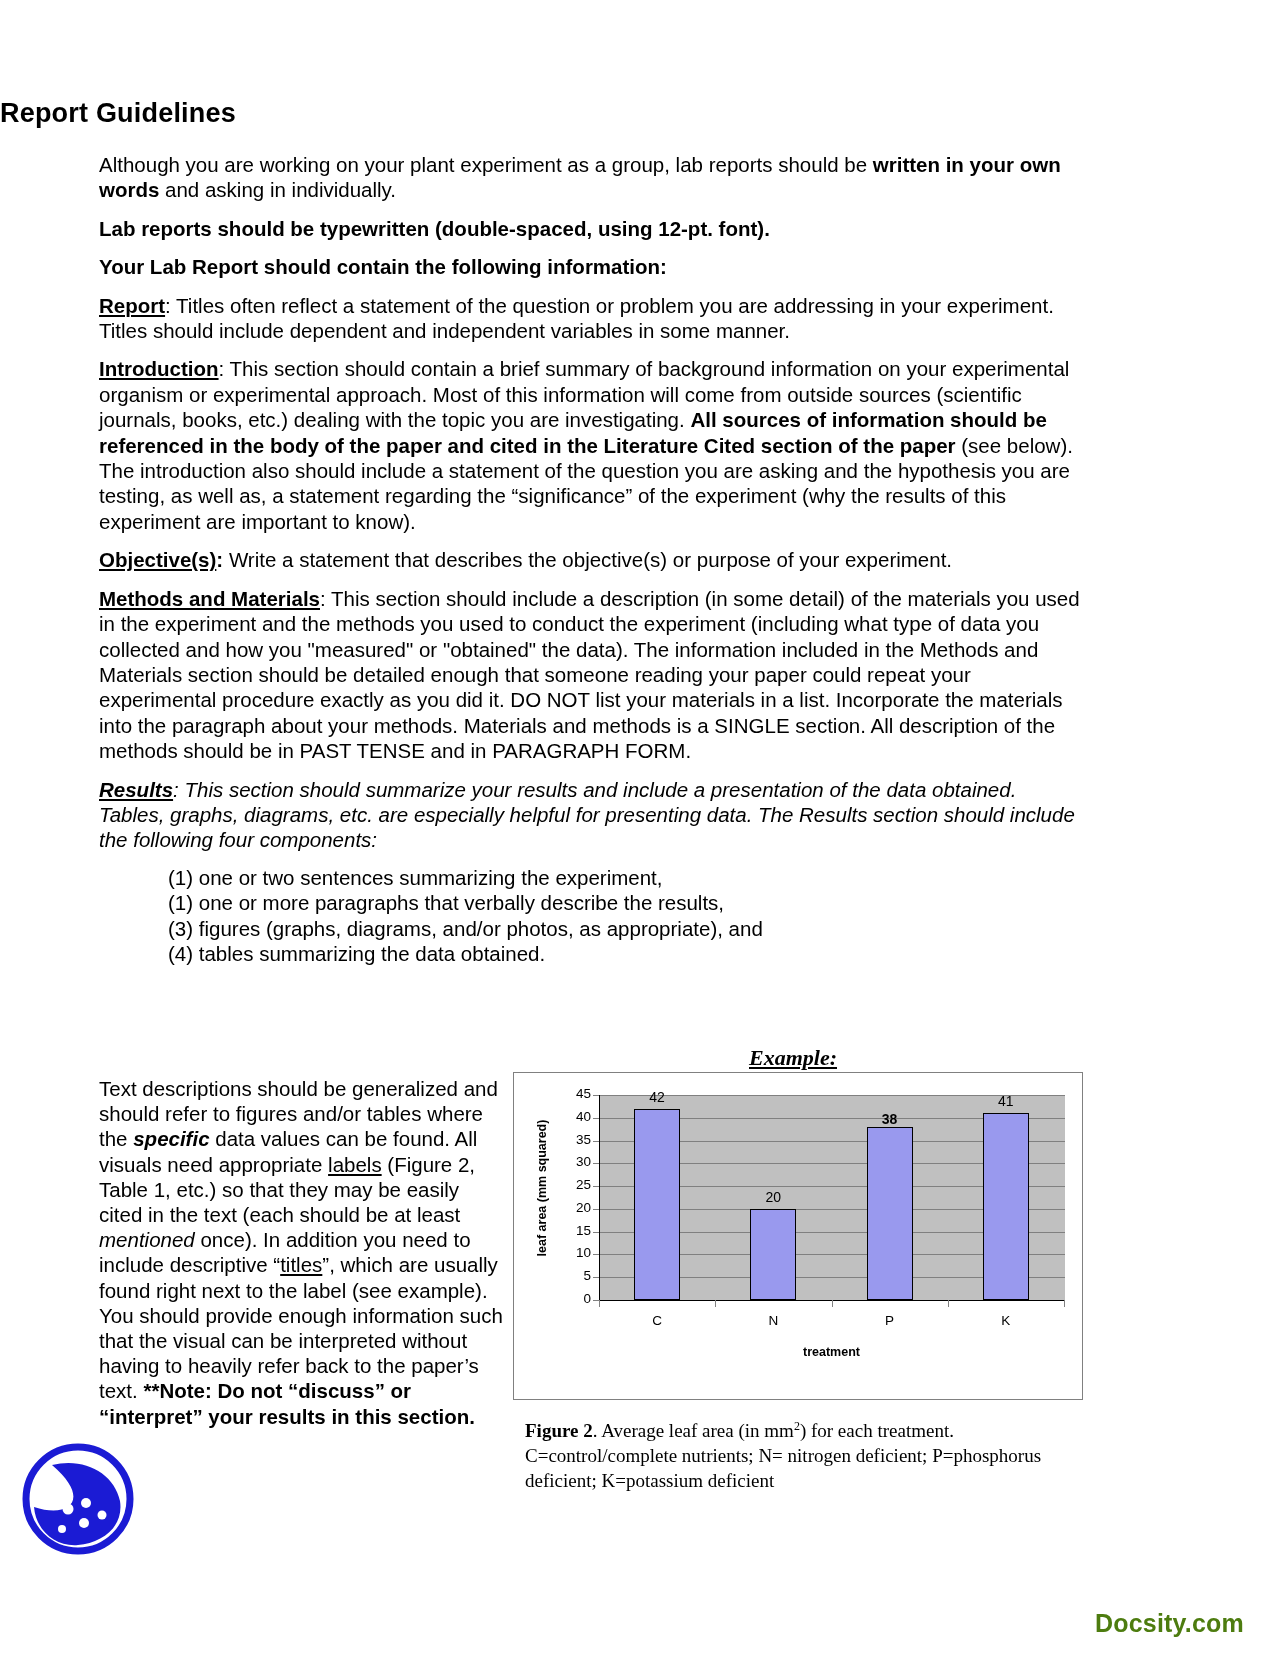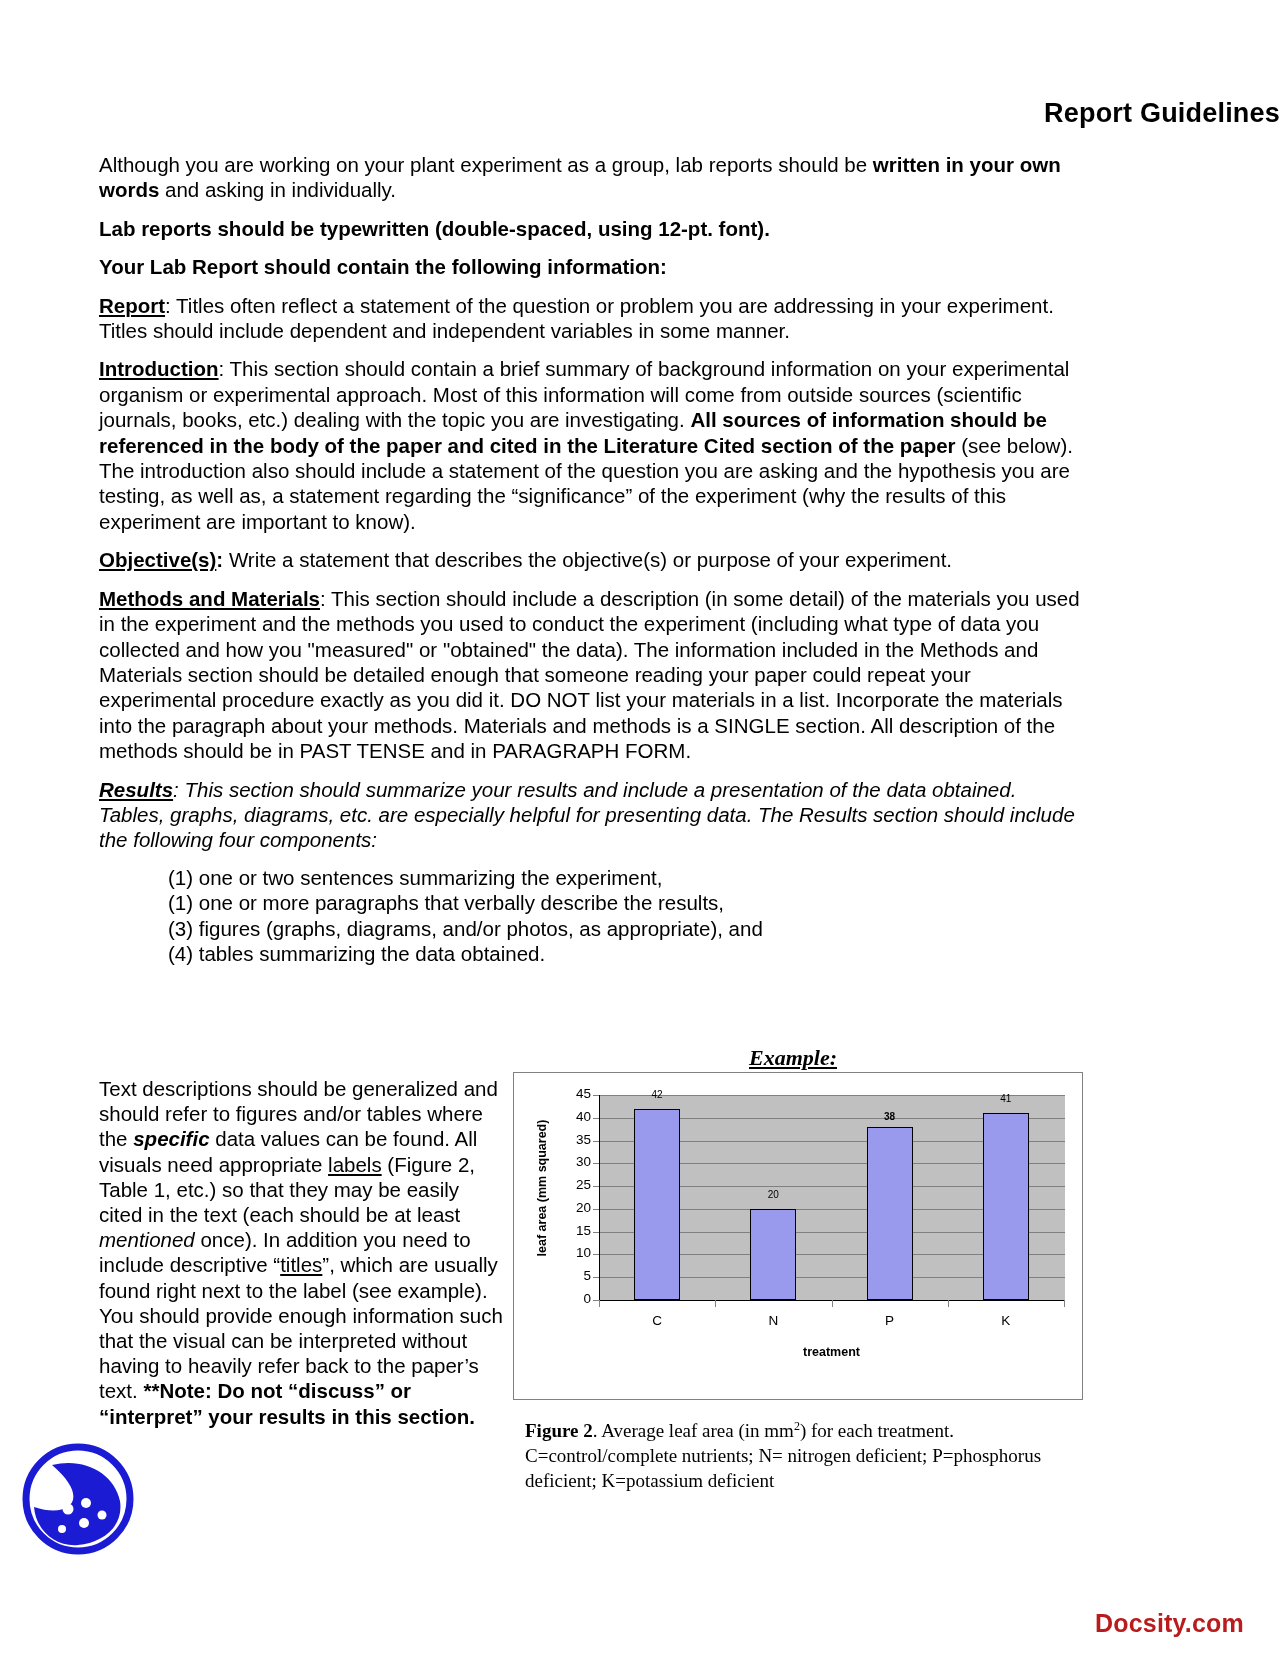--- a/index.html
+++ b/index.html
@@ -22,21 +22,21 @@
     width: 1280px;
     height: 1656px;
   }
 
   
   .doc-title {
     position: absolute;
     left: 0;
     top: 98px;
     width: 1280px;
-    text-align: right;
+    text-align: left;
     font-size: 27px;
     font-weight: bold;
     letter-spacing: 0.2px;
   }
 
   
   .body-col {
     position: absolute;
     left: 99px;
     top: 152px;
@@ -180,21 +180,21 @@
     bottom: 0;
     width: 46px;
     background: #9999ee;
     border: 1.4px solid #000000;
     box-sizing: border-box;
   }
   .bar-value {
     position: absolute;
     width: 60px;
     text-align: center;
-    font-size: 10px;
+    font-size: 14px;
   }
   .xtick-label {
     position: absolute;
     top: 240px;
     width: 60px;
     text-align: center;
     font-size: 13.5px;
   }
   .xlabel {
     position: absolute;
@@ -227,21 +227,21 @@
     height: 112px;
   }
   .logo svg { display: block; }
 
   .docsity-text {
     position: absolute;
     right: 36px;
     bottom: 18px;
     font-size: 25px;
     font-weight: bold;
-    color: #b91c1c;
+    color: #4d7c0f;
     letter-spacing: 0.2px;
   }
 </style>
 </head>
 <body>
 
 <div class="page">
 
   <div class="doc-title">Report Guidelines</div>
 

